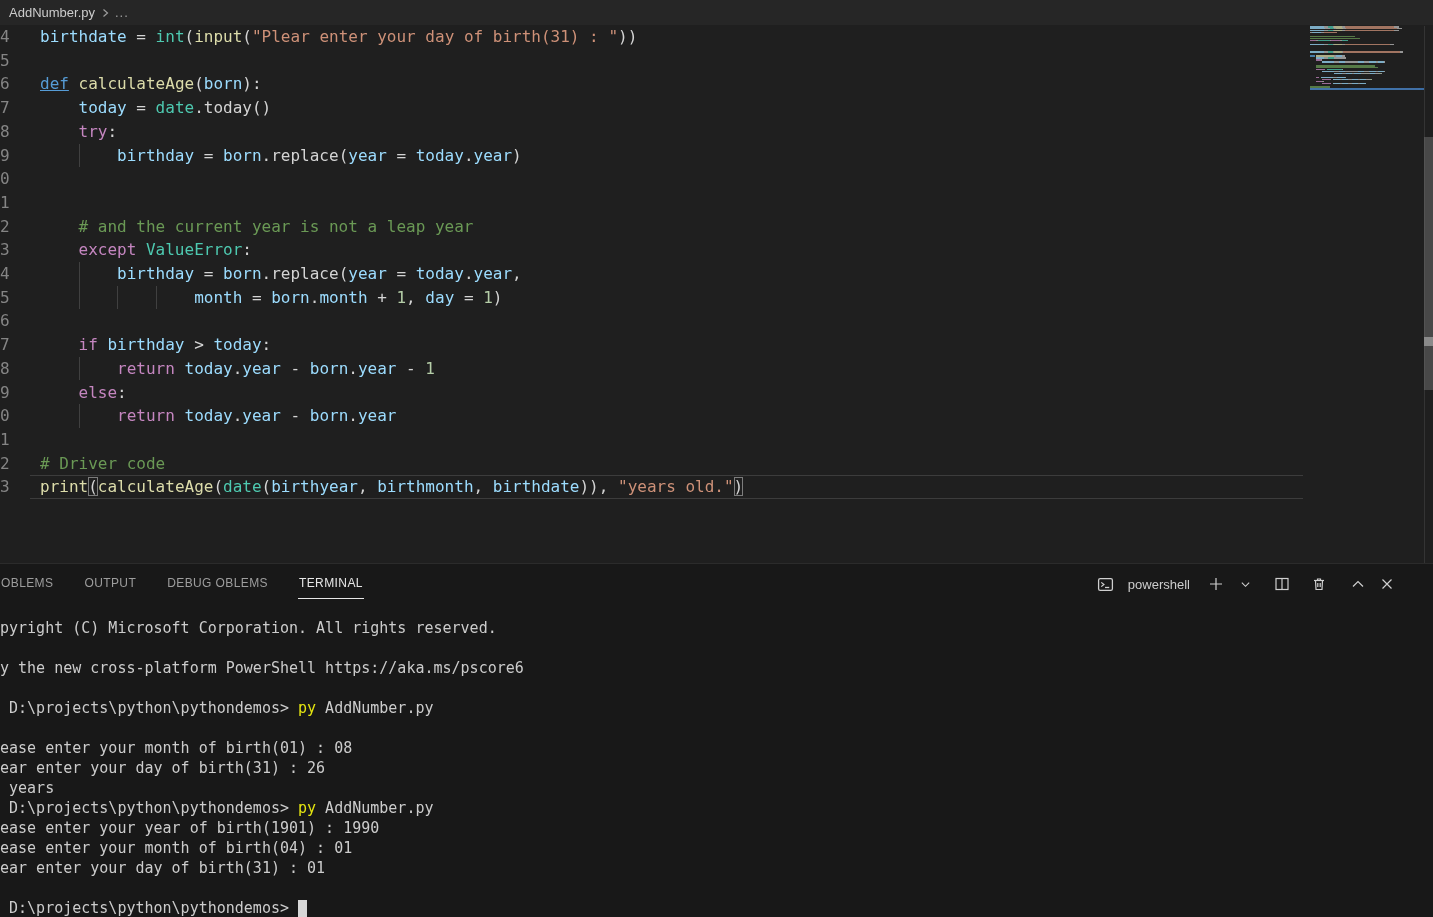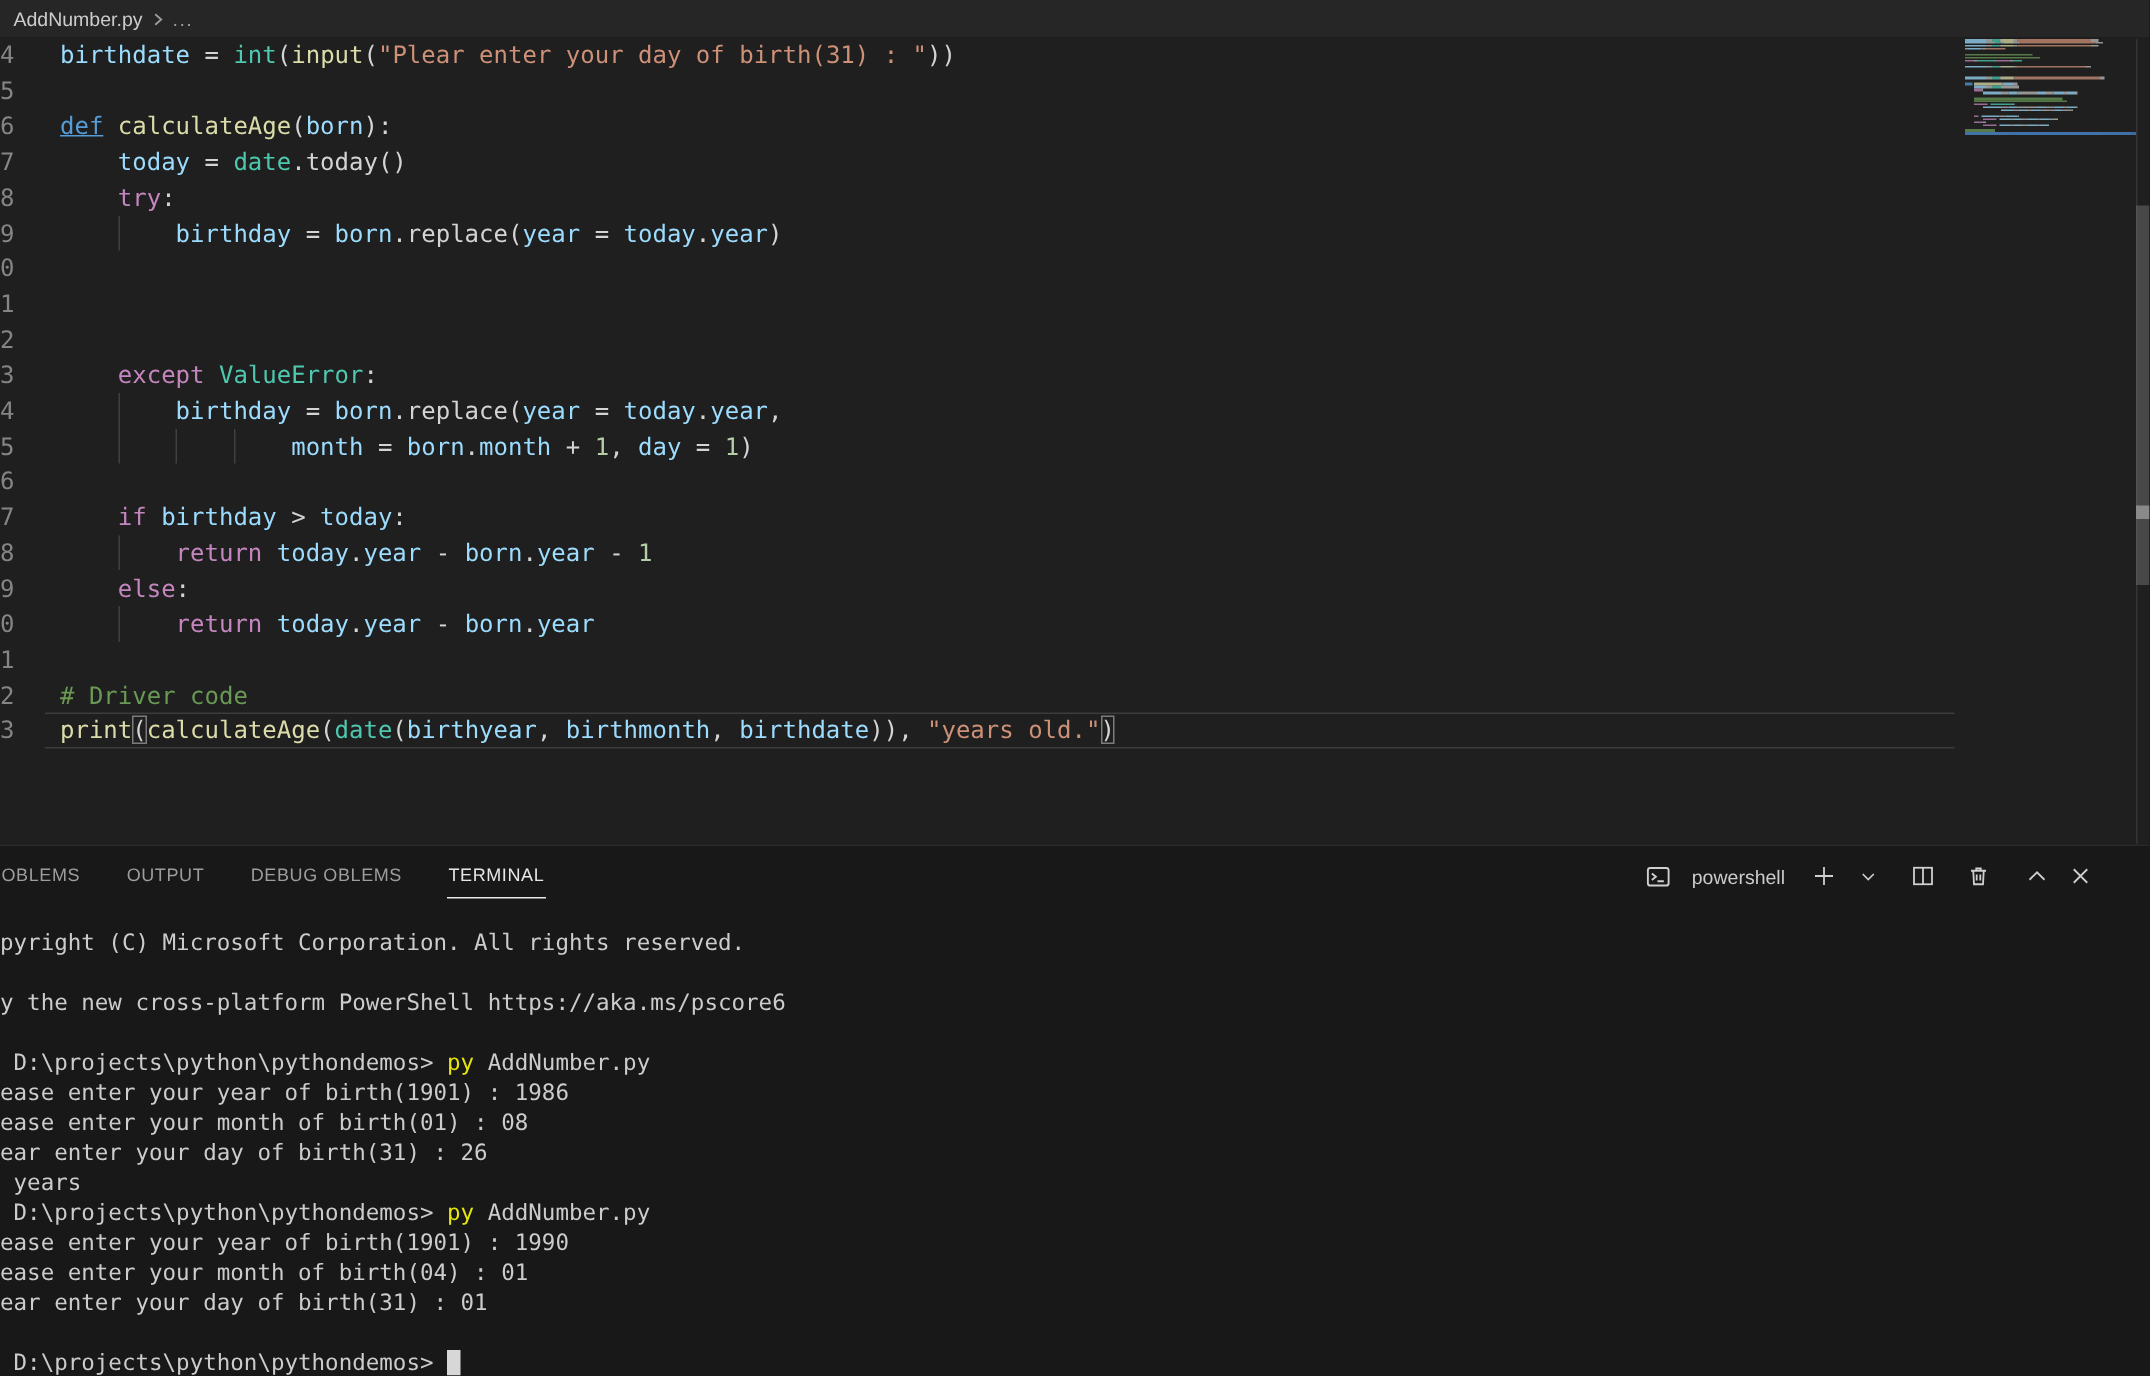--- a/index.html
+++ b/index.html
@@ -84,21 +84,21 @@
 
   <div id="editor">
       <div class="row" style="top: 0px;"><span class="ln">4</span><span class="code"><span class="c-v">birthdate</span><span class="c-w"> = </span><span class="c-t">int</span><span class="c-w">(</span><span class="c-f">input</span><span class="c-w">(</span><span class="c-s">"Plear enter your day of birth(31) : "</span><span class="c-w">))</span></span></div>
       <div class="row" style="top: 23.7px;"><span class="ln">5</span><span class="code"></span></div>
       <div class="row" style="top: 47.4px;"><span class="ln">6</span><span class="code"><span class="c-d">def</span><span class="c-w"> </span><span class="c-f">calculateAge</span><span class="c-w">(</span><span class="c-v">born</span><span class="c-w">):</span></span></div>
       <div class="row" style="top: 71.1px;"><span class="ln">7</span><span class="code"><span class="c-w">    </span><span class="c-v">today</span><span class="c-w"> = </span><span class="c-t">date</span><span class="c-w">.today()</span></span></div>
       <div class="row" style="top: 94.8px;"><span class="ln">8</span><span class="code"><span class="c-w">    </span><span class="c-k">try</span><span class="c-w">:</span></span></div>
       <div class="row" style="top: 118.5px;"><span class="ln">9</span><div class="guide" style="left: 78.52px;"></div><span class="code"><span class="c-w">        </span><span class="c-v">birthday</span><span class="c-w"> = </span><span class="c-v">born</span><span class="c-w">.replace(</span><span class="c-v">year</span><span class="c-w"> = </span><span class="c-v">today</span><span class="c-w">.</span><span class="c-v">year</span><span class="c-w">)</span></span></div>
       <div class="row" style="top: 142.2px;"><span class="ln">0</span><span class="code"></span></div>
       <div class="row" style="top: 165.9px;"><span class="ln">1</span><span class="code"><span class="c-w">    </span></span></div>
-      <div class="row" style="top: 189.6px;"><span class="ln">2</span><span class="code"><span class="c-w">    </span></span></div>
+      <div class="row" style="top: 189.6px;"><span class="ln">2</span><span class="code"><span class="c-w">    </span><span class="c-c"># and the current year is not a leap year</span></span></div>
       <div class="row" style="top: 213.3px;"><span class="ln">3</span><span class="code"><span class="c-w">    </span><span class="c-k">except</span><span class="c-w"> </span><span class="c-t">ValueError</span><span class="c-w">:</span></span></div>
       <div class="row" style="top: 237px;"><span class="ln">4</span><div class="guide" style="left: 78.52px;"></div><span class="code"><span class="c-w">        </span><span class="c-v">birthday</span><span class="c-w"> = </span><span class="c-v">born</span><span class="c-w">.replace(</span><span class="c-v">year</span><span class="c-w"> = </span><span class="c-v">today</span><span class="c-w">.</span><span class="c-v">year</span><span class="c-w">,</span></span></div>
       <div class="row" style="top: 260.7px;"><span class="ln">5</span><div class="guide" style="left: 78.52px;"></div><div class="guide" style="left: 117.04px;"></div><div class="guide" style="left: 155.56px;"></div><span class="code"><span class="c-w">                </span><span class="c-v">month</span><span class="c-w"> = </span><span class="c-v">born</span><span class="c-w">.</span><span class="c-v">month</span><span class="c-w"> + </span><span class="c-n">1</span><span class="c-w">, </span><span class="c-v">day</span><span class="c-w"> = </span><span class="c-n">1</span><span class="c-w">)</span></span></div>
       <div class="row" style="top: 284.4px;"><span class="ln">6</span><span class="code"></span></div>
       <div class="row" style="top: 308.1px;"><span class="ln">7</span><span class="code"><span class="c-w">    </span><span class="c-k">if</span><span class="c-w"> </span><span class="c-v">birthday</span><span class="c-w"> &gt; </span><span class="c-v">today</span><span class="c-w">:</span></span></div>
       <div class="row" style="top: 331.8px;"><span class="ln">8</span><div class="guide" style="left: 78.52px;"></div><span class="code"><span class="c-w">        </span><span class="c-k">return</span><span class="c-w"> </span><span class="c-v">today</span><span class="c-w">.</span><span class="c-v">year</span><span class="c-w"> - </span><span class="c-v">born</span><span class="c-w">.</span><span class="c-v">year</span><span class="c-w"> - </span><span class="c-n">1</span></span></div>
       <div class="row" style="top: 355.5px;"><span class="ln">9</span><span class="code"><span class="c-w">    </span><span class="c-k">else</span><span class="c-w">:</span></span></div>
       <div class="row" style="top: 379.2px;"><span class="ln">0</span><div class="guide" style="left: 78.52px;"></div><span class="code"><span class="c-w">        </span><span class="c-k">return</span><span class="c-w"> </span><span class="c-v">today</span><span class="c-w">.</span><span class="c-v">year</span><span class="c-w"> - </span><span class="c-v">born</span><span class="c-w">.</span><span class="c-v">year</span></span></div>
       <div class="row" style="top: 402.9px;"><span class="ln">1</span><span class="code"></span></div>
       <div class="row" style="top: 426.6px;"><span class="ln">2</span><span class="code"><span class="c-c"># Driver code</span></span></div>
@@ -197,21 +197,20 @@
         </span>
       </div>
     </div>
 
     <div id="terminal">
         <div class="tline" style="top: 0px;"><span>pyright (C) Microsoft Corporation. All rights reserved.</span></div>
         <div class="tline" style="top: 20px;"></div>
         <div class="tline" style="top: 40px;"><span>y the new cross-platform PowerShell https://aka.ms/pscore6</span></div>
         <div class="tline" style="top: 60px;"></div>
         <div class="tline" style="top: 80px;"><span> D:\projects\python\pythondemos&gt; </span><span style="color: rgb(229, 229, 16);">py</span><span> AddNumber.py</span></div>
-        <div class="tline" style="top: 100px;"><span>ease enter your year of birth(1901) : 1986</span></div>
         <div class="tline" style="top: 120px;"><span>ease enter your month of birth(01) : 08</span></div>
         <div class="tline" style="top: 140px;"><span>ear enter your day of birth(31) : 26</span></div>
         <div class="tline" style="top: 160px;"><span> years</span></div>
         <div class="tline" style="top: 180px;"><span> D:\projects\python\pythondemos&gt; </span><span style="color: rgb(229, 229, 16);">py</span><span> AddNumber.py</span></div>
         <div class="tline" style="top: 200px;"><span>ease enter your year of birth(1901) : 1990</span></div>
         <div class="tline" style="top: 220px;"><span>ease enter your month of birth(04) : 01</span></div>
         <div class="tline" style="top: 240px;"><span>ear enter your day of birth(31) : 01</span></div>
         <div class="tline" style="top: 276px; margin-top: 20px;"><span> years old.</span></div>
         <div class="tline" style="top: 280px;"><span> D:\projects\python\pythondemos&gt; </span><span class="cursor-block"></span></div>
       </div>

